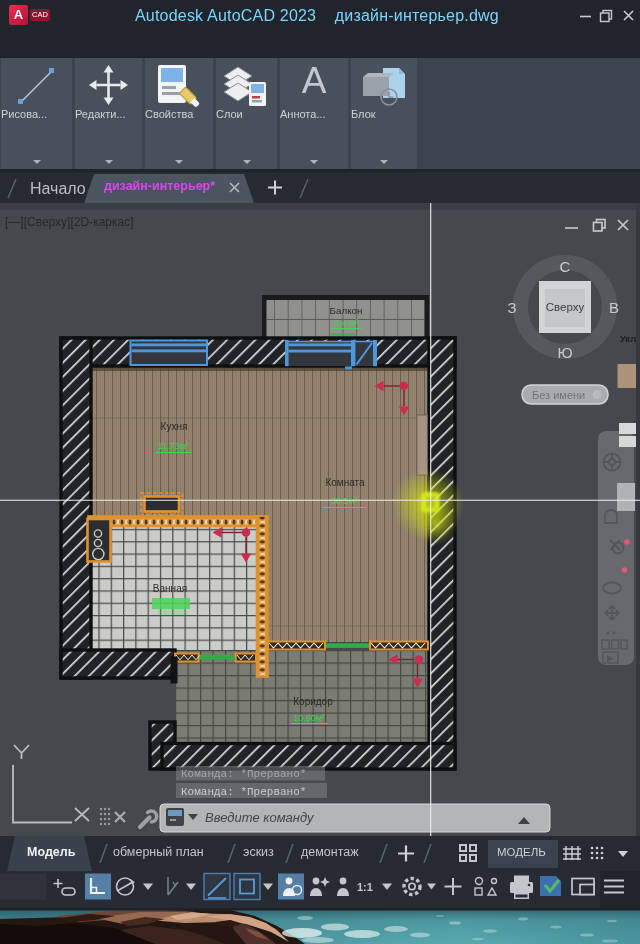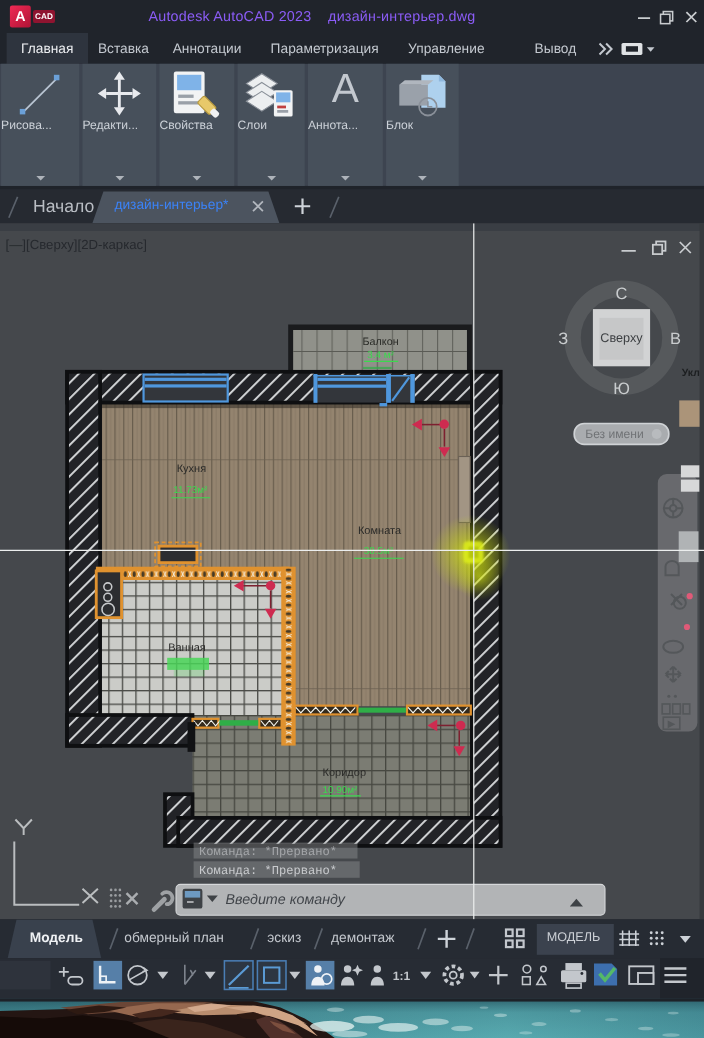--- a/index.html
+++ b/index.html
@@ -1,20 +1,20 @@
 <!DOCTYPE html>
 <html><head><meta charset="utf-8">
 <style>
 *{margin:0;padding:0;box-sizing:border-box}
 html,body{width:640px;height:944px;overflow:hidden;background:#20242b;font-family:"Liberation Sans",sans-serif}
 #page{position:relative;width:640px;height:944px;overflow:hidden}
 .abs{position:absolute}
 
 #titlebar{left:0;top:0;width:640px;height:30px;background:#20242b}
-#title{left:135px;top:7px;font-size:13px;color:#8b5cf6;letter-spacing:.2px}
+#title{left:135px;top:7px;font-size:16px;color:#7dd3fc;letter-spacing:.2px}
 
 #tabrow{left:0;top:30px;width:640px;height:28px;background:#20242b;font-size:12.5px;color:#c3c8cf}
 .rtab{position:absolute;top:0;height:28px;line-height:28px}
 
 #ribbon{left:0;top:58px;width:640px;height:114px;background:#3d4450;border-bottom:3px solid #1f232a}
 .panel{position:absolute;top:0;height:111px;background:#47505b}
 .plabel{position:absolute;width:100%;text-align:left;top:50px;font-size:11px;color:#ccd1d8}
 .parr{position:absolute;left:50%;margin-left:-4px;bottom:5px;width:0;height:0;border-left:4px solid transparent;border-right:4px solid transparent;border-top:4px solid #aeb3ba}
 
 #filetabs{left:0;top:172px;width:640px;height:31px;background:#262a31}
@@ -24,41 +24,27 @@
 #layoutbar{left:0;top:836px;width:640px;height:35px;background:#262b33;color:#c3c7cd;font-size:12.5px}
 
 #statusbar{left:0;top:871px;width:600px;height:37px;background:#272c34}
 
 #photo{left:0;top:908px}
 </style></head>
 <body>
 <div id="page">
 <div id="titlebar" class="abs">
   <div class="abs" style="left:9px;top:5px;width:19px;height:20px;background:linear-gradient(135deg,#ef2a55,#b01335);border-radius:2px;color:#fff;font-weight:bold;font-size:13px;text-align:center;line-height:20px">A</div>
-  <div class="abs" style="left:30px;top:9px;width:20px;height:12px;background:#8f1430;border-radius:2px;color:#fff;font-weight:bold;font-size:7.5px;text-align:center;line-height:12px">CAD</div>
+  <div class="abs" style="left:30px;top:9px;width:20px;height:12px;background:#8f1430;border-radius:2px;color:#fff;font-weight:normal;font-size:7.5px;text-align:center;line-height:12px">CAD</div>
   <div id="title" class="abs">Autodesk AutoCAD 2023&nbsp;&nbsp;&nbsp;&nbsp;дизайн-интерьер.dwg</div>
   <svg class="abs" style="left:578px;top:6px" width="62" height="18" viewBox="0 0 62 18">
     <path d="M2 10.5h11" stroke="#c9cccf" stroke-width="1.6"></path>
     <rect x="25" y="4.5" width="8.5" height="8.5" fill="none" stroke="#c9cccf" stroke-width="1.4"></rect>
     <rect x="22.5" y="7" width="8.5" height="8.5" fill="#20242b" stroke="#c9cccf" stroke-width="1.4"></rect>
     <path d="M46 5l9 9M55 5l-9 9" stroke="#c9cccf" stroke-width="1.6"></path>
-  </svg>
-</div>
-<div id="tabrow" class="abs">
-  <div class="rtab" style="left:6px;width:74px;background:#2e343e;color:#eceef1;text-align:center">Главная</div>
-  <div class="rtab" style="left:89px">Вставка</div>
-  <div class="rtab" style="left:157px">Аннотации</div>
-  <div class="rtab" style="left:246px">Параметризация</div>
-  <div class="rtab" style="left:371px">Управление</div>
-  <div class="rtab" style="left:486px">Вывод</div>
-  <svg class="abs" style="left:544px;top:8px" width="52" height="13" viewBox="0 0 52 13">
-    <path d="M1 1.5l5 5-5 5M7 1.5l5 5-5 5" fill="none" stroke="#c3c8cf" stroke-width="1.8"></path>
-    <rect x="21" y="1" width="19" height="11" rx="1.5" fill="#dfe2e5"></rect>
-    <rect x="25" y="4" width="11" height="5" fill="#20242b"></rect>
-    <path d="M44 5l3.5 4 3.5-4z" fill="#c3c8cf"></path>
   </svg>
 </div>
 <div id="ribbon" class="abs">
   <div class="panel" style="left:1px;width:71px">
     <svg class="abs" style="left:0;top:4px" width="71" height="46" viewBox="0 0 71 46">
       <path d="M20 40L51 9" stroke="#b9c4d2" stroke-width="1.6"></path>
       <rect x="17" y="37" width="5" height="5" fill="#6ba0d8"></rect>
           <rect x="48" y="6" width="5" height="5" fill="#6ba0d8"></rect>
     </svg>
     <div class="plabel">Рисова...</div>
@@ -128,21 +114,21 @@
 </div>
 <div id="filetabs" class="abs">
   <svg class="abs" style="left:0;top:0" width="640" height="31" viewBox="0 0 640 31">
     <path d="M8 26L16 7" stroke="#5a616b" stroke-width="1.5"></path>
     <path d="M84 31l10-29h150l10 29z" fill="#4c545f"></path>
     <path d="M300 26l8-19" stroke="#5a616b" stroke-width="1.5"></path>
     <path d="M230 11l9 9M239 11l-9 9" stroke="#b2b7be" stroke-width="1.6" fill="none"></path>
     <path d="M268 15.5h14M275 8.5v14" stroke="#ced3d9" stroke-width="2"></path>
   </svg>
   <div class="abs" style="left:30px;top:8px;font-size:16px;color:#b9bdc3">Начало</div>
-  <div class="abs" style="left:104px;top:7px;font-size:12.5px;font-weight:normal;color:#3b82f6">дизайн-интерьер*</div>
+  <div class="abs" style="left:104px;top:7px;font-size:12.5px;font-weight:bold;color:#d946ef">дизайн-интерьер*</div>
 </div>
 <svg id="canvas" class="abs" width="640" height="633" viewBox="0 203 640 633">
 <defs>
   <pattern id="wh" width="10" height="10" patternUnits="userSpaceOnUse" patternTransform="rotate(-45 0 0)">
     <rect width="10" height="10" fill="#222327"></rect>
           <rect width="10" height="1.7" fill="#d9dbdd"></rect>
   </pattern>
   <pattern id="pk" width="8" height="300" patternUnits="userSpaceOnUse">
     <rect width="8" height="300" fill="#94846f"></rect>
           <rect width="1.1" height="300" fill="#695e4e"></rect>

